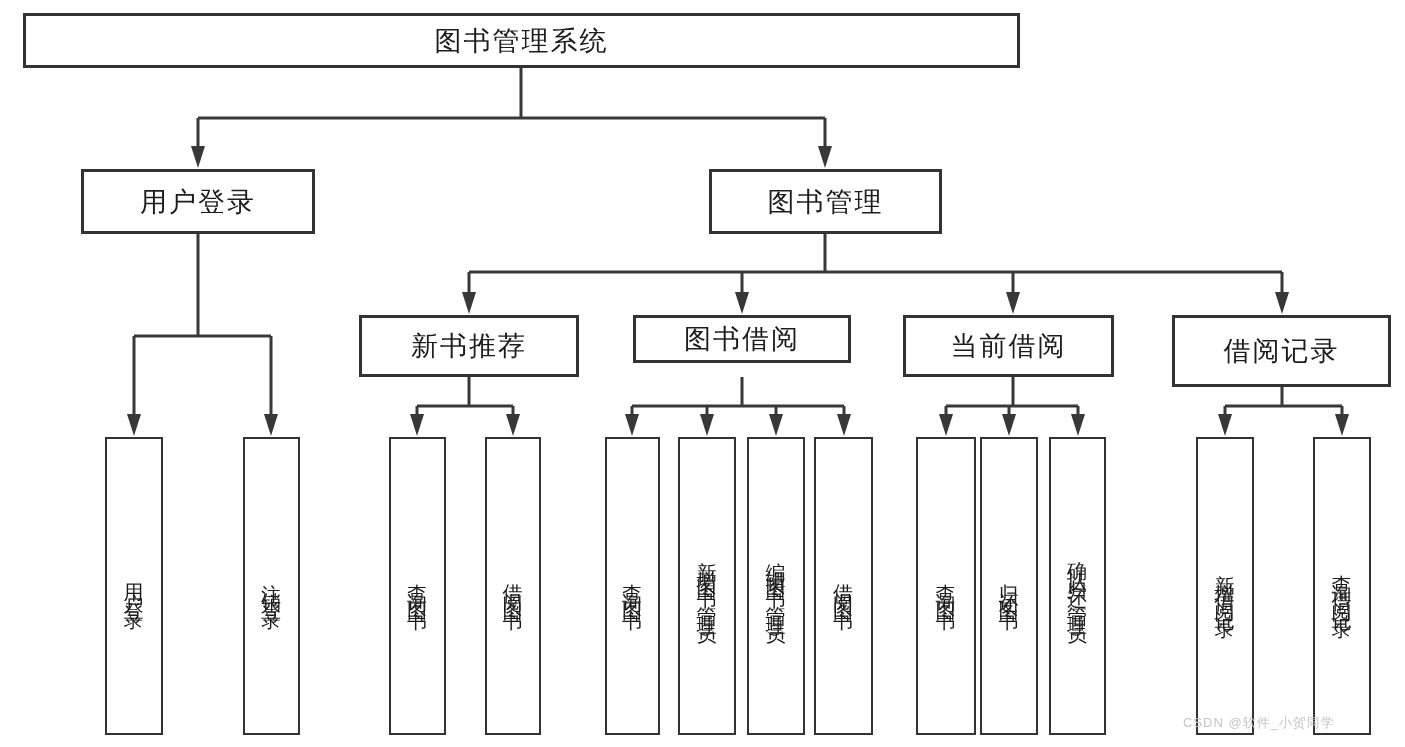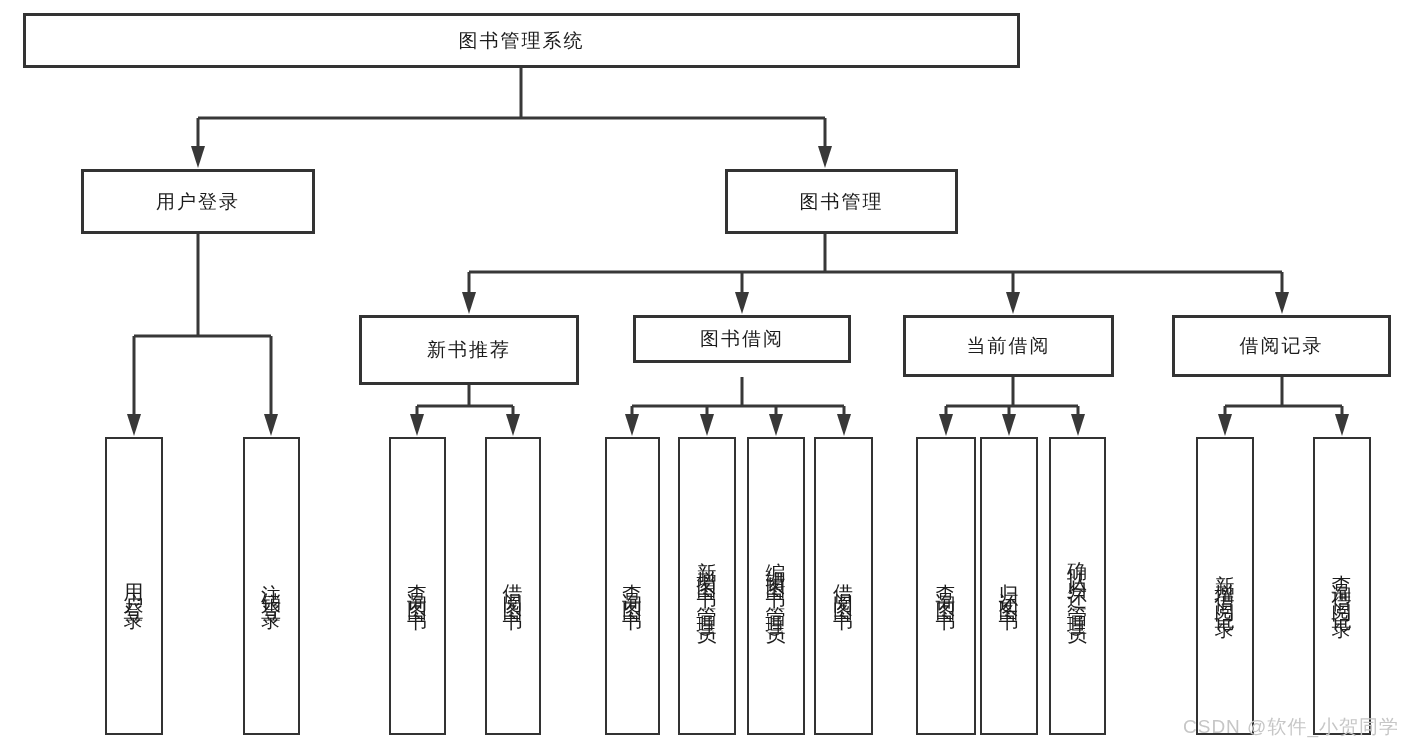--- a/index.html
+++ b/index.html
@@ -38,21 +38,21 @@
     stroke: none;
   }
   .node {
     position: absolute;
     background: var(--color-bg);
     border: 3px solid var(--color-border);
     display: flex;
     align-items: center;
     justify-content: center;
     color: var(--color-text);
-    font-size: 19px;
+    font-size: 27px;
     letter-spacing: 2px;
     white-space: nowrap;
   }
   .leaf {
     position: absolute;
     top: 437px;
     height: 298px;
     background: var(--color-bg);
     border: 2.5px solid var(--color-border);
     display: flex;
@@ -65,21 +65,21 @@
     text-orientation: mixed;
     font-size: 20px;
     letter-spacing: 9px;
     line-height: 1;
     color: var(--color-text);
   }
   .watermark {
     position: absolute;
     left: 1183px;
     top: 714px;
-    font-size: 19px;
+    font-size: 13px;
     letter-spacing: 1px;
     color: var(--color-watermark);
     z-index: 10;
     white-space: nowrap;
   }
 </style>
 </head>
 <body>
 
 <div class="canvas">
@@ -116,26 +116,26 @@
     <polygon points="1071,414 1085,414 1078,436"></polygon>
 
     <path d="M1282 377 L1282 406 M1225 406 L1342 406 M1225 406 L1225 416 M1342 406 L1342 416"></path>
     <polygon points="1218,414 1232,414 1225,436"></polygon>
     <polygon points="1335,414 1349,414 1342,436"></polygon>
   </svg>
 
   <div class="node" style="left:23px; top:13px; width:997px; height:55px;">图书管理系统</div>
 
   <div class="node" style="left:81px; top:169px; width:234px; height:65px;">用户登录</div>
-  <div class="node" style="left:709px; top:169px; width:233px; height:65px;margin-left:16px;">图书管理</div>
+  <div class="node" style="left:709px; top:169px; width:233px; height:65px;">图书管理</div>
 
-  <div class="node" style="left:359px; top:315px; width:220px; height:70px;">新书推荐</div>
+  <div class="node" style="left:359px; top:315px; width:220px; height:62px;">新书推荐</div>
   <div class="node" style="left:633px; top:315px; width:218px; height:48px;">图书借阅</div>
   <div class="node" style="left:903px; top:315px; width:211px; height:62px;">当前借阅</div>
-  <div class="node" style="left:1172px; top:315px; width:219px; height:62px;">借阅记录</div>
+  <div class="node" style="left:1172px; top:315px; width:219px; height:72px;">借阅记录</div>
 
   <div class="leaf" style="left:105px; width:58px;">
     <span class="vtext">用户登录</span>
   </div>
   <div class="leaf" style="left:243px; width:57px;">
     <span class="vtext">注销登录</span>
   </div>
 
   <div class="leaf" style="left:389px; width:57px;">
     <span class="vtext">查询图书</span>

